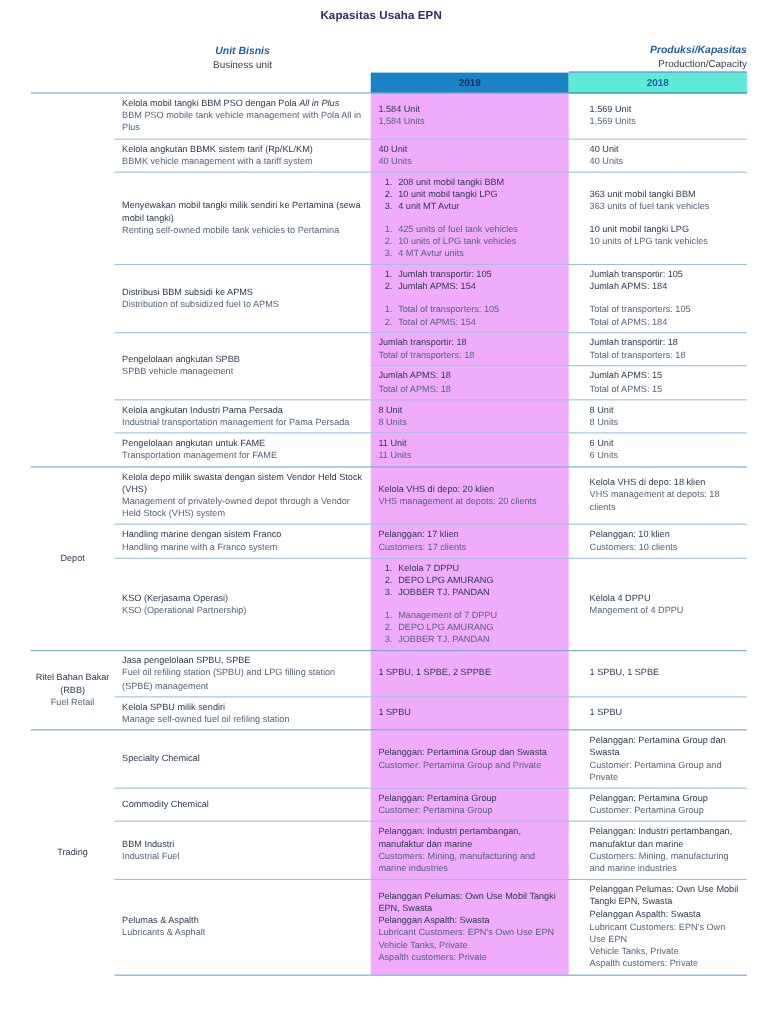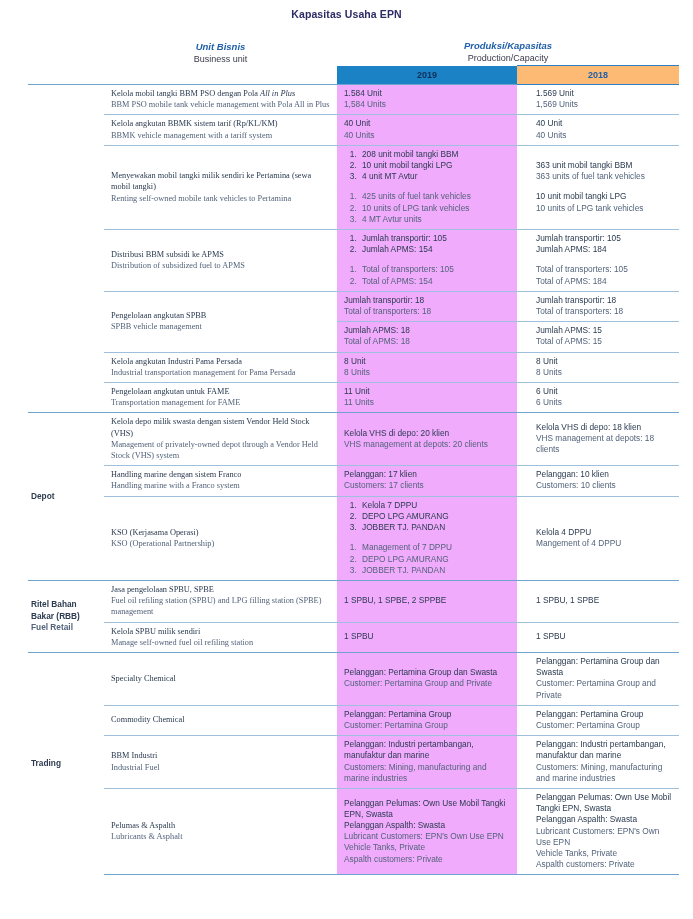--- a/index.html
+++ b/index.html
@@ -59,21 +59,21 @@
     line-height: 11.2px;
   }
 
   
   .hdr-top td { border: none; height: 30px; vertical-align: bottom; padding-bottom: 1px; }
   .hdr-spacer { }
   .hdr-unit {
     text-align: center;
   }
   .hdr-prod {
-    text-align: center;
+    text-align: right;
   }
   .h-id {
     font-size: 9.5px;
     font-weight: bold;
     color: #1f5fa9;
     line-height: 12px;
     display: block;
     font-style: italic;
   }
   .h-en {
@@ -88,54 +88,52 @@
     text-align: center;
     font-size: 9px;
     font-weight: bold;
     line-height: 18px;
   }
   .yr-2019 {
     background: #1c82c6;
     color: #10305c;
   }
   .yr-2018 {
-    background: #fdba74;
+    background: #5eead4;
     color: #1f5fa9;
     border-top: 1.3px solid #2f80c4;
     border-bottom: 1.3px solid #2f80c4;
     text-align: center;
   }
 
   
   tbody tr td {
     border-top: 0.9px solid #9fc0dd;
     padding: 3px 0 4px 0;
   }
   tbody tr.grp-start td {
     border-top: 1.9px solid #6ea2cf;
   }
   tbody tr.last-row td {
     border-bottom: 1.9px solid #6ea2cf;
   }
 
   td.cat {
-    text-align: left;
+    text-align: center;
     font-size: 8.3px;
     color: #2e3b4e;
     border-top: none !important;
     padding: 0 3px;
     line-height: 11.5px;
-    font-weight: bold;
   }
   td.cat.b-top { border-top: 1.9px solid #6ea2cf !important; }
 
   td.unit {
     padding-left: 7px;
     padding-right: 5px;
-    font-family: Liberation Serif, serif;
   }
   td.col19 {
     background: #f0abfc;
     padding-left: 7px;
     padding-right: 6px;
   }
   td.col18 {
     padding-left: 19px;
     padding-right: 6px;
   }

